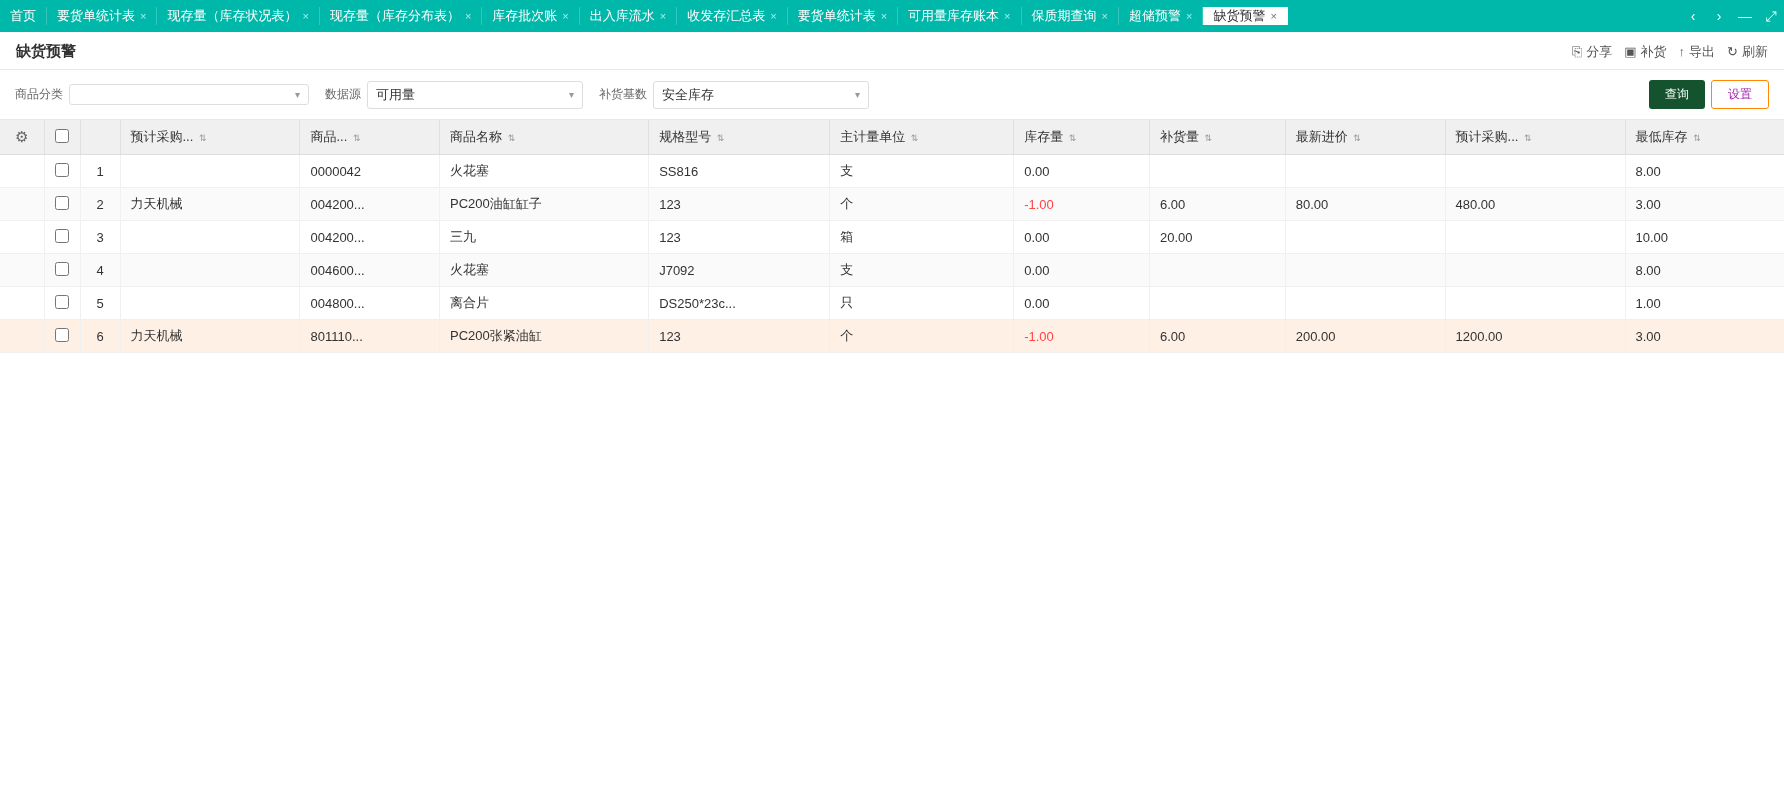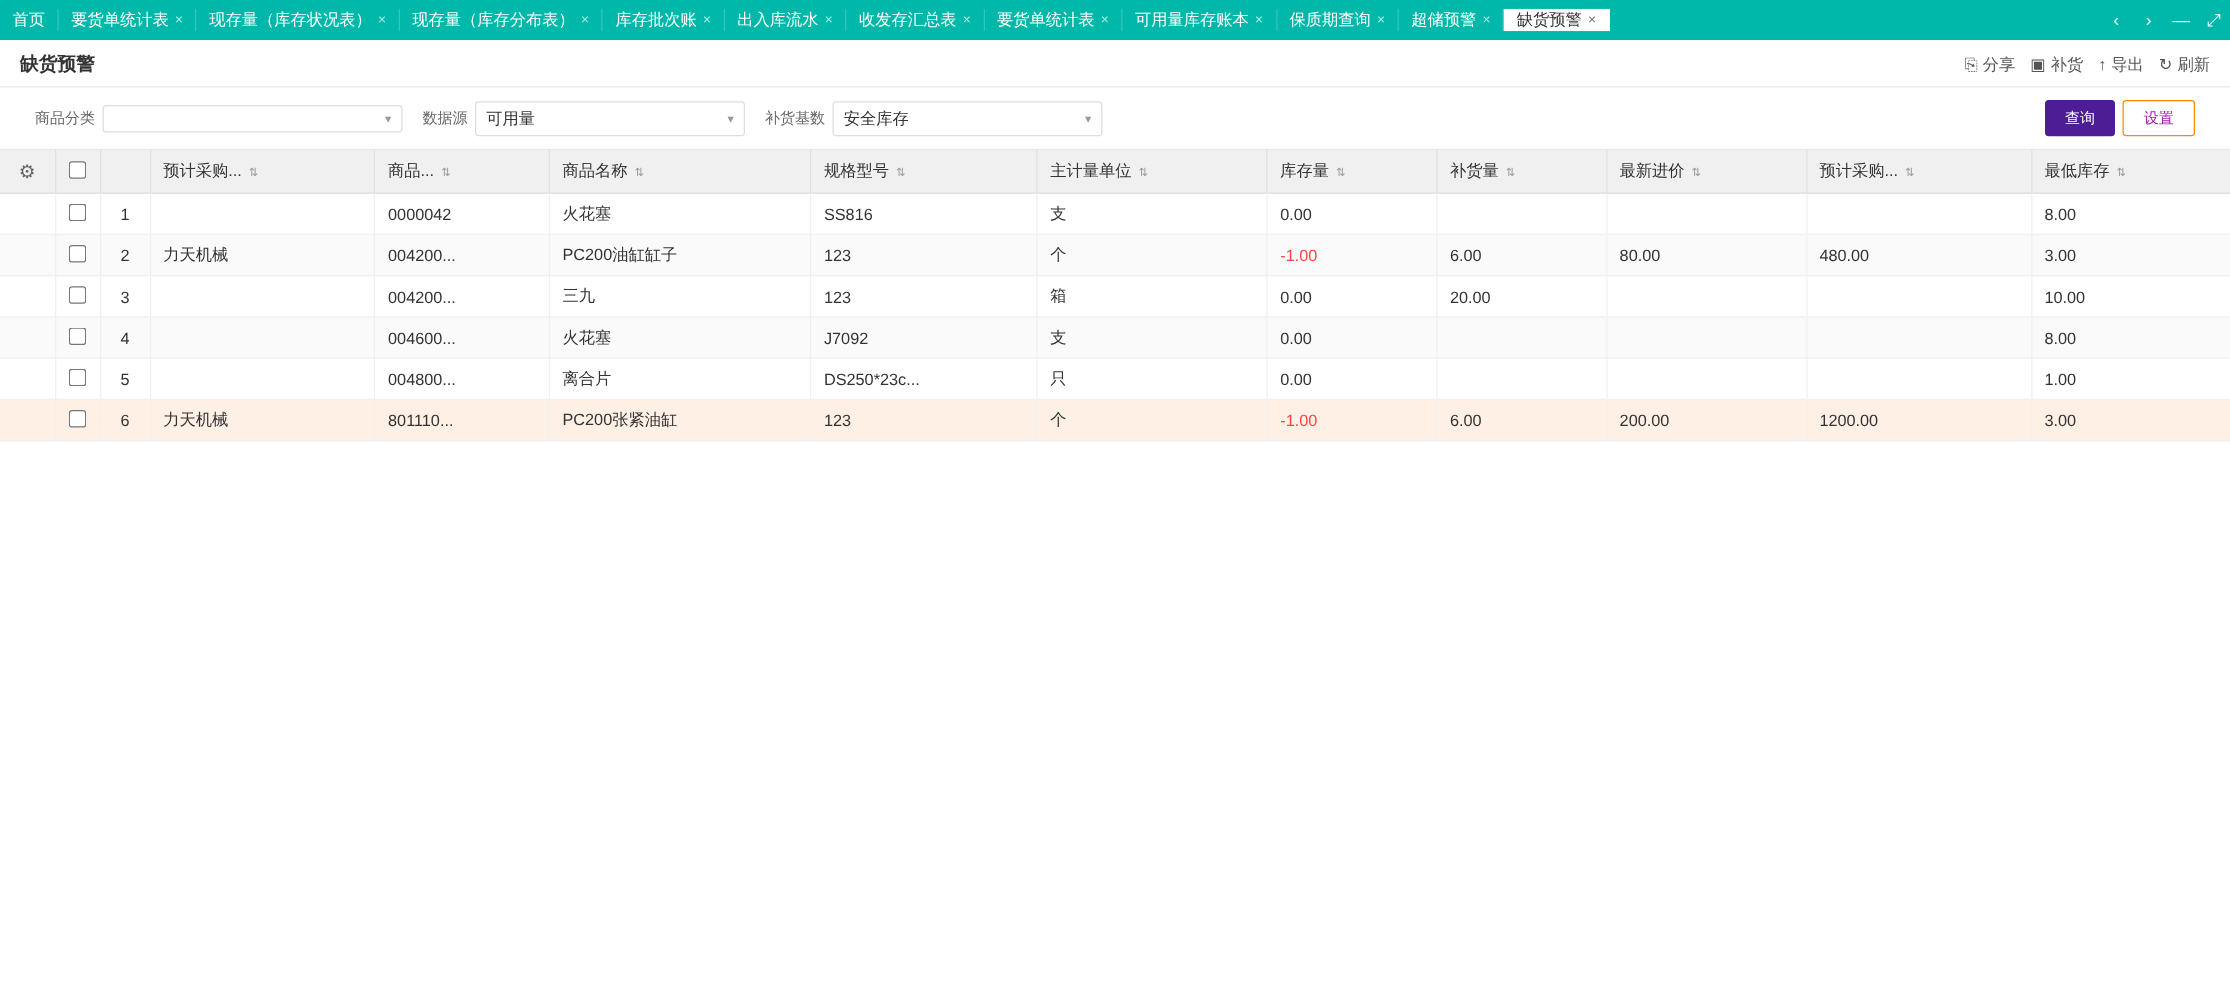--- a/index.html
+++ b/index.html
@@ -83,21 +83,21 @@
       gap: 4px;
       color: #555;
       cursor: pointer;
       font-size: 12px;
     }
 
     
     .filter-bar {
       display: flex;
       align-items: center;
-      padding: 10px 28px;
+      padding: 10px 15px;
       gap: 16px;
       border-bottom: 1px solid #e8e8e8;
     }
     .filter-group {
       display: flex;
       align-items: center;
       gap: 6px;
     }
     .filter-label {
       color: #666;
@@ -117,21 +117,21 @@
       font-size: 12px;
       color: #333;
     }
     .filter-select .chevron { color: #999; font-size: 10px; margin-left: 6px; }
     .filter-btn-group {
       margin-left: auto;
       display: flex;
       gap: 6px;
     }
     .btn-query {
-      background: #4c1d95;
+      background: #14532d;
       color: #fff;
       border: none;
       border-radius: 3px;
       padding: 5px 16px;
       cursor: pointer;
       font-size: 12px;
     }
     .btn-settings {
       background: #fff;
       color: #a21caf;

